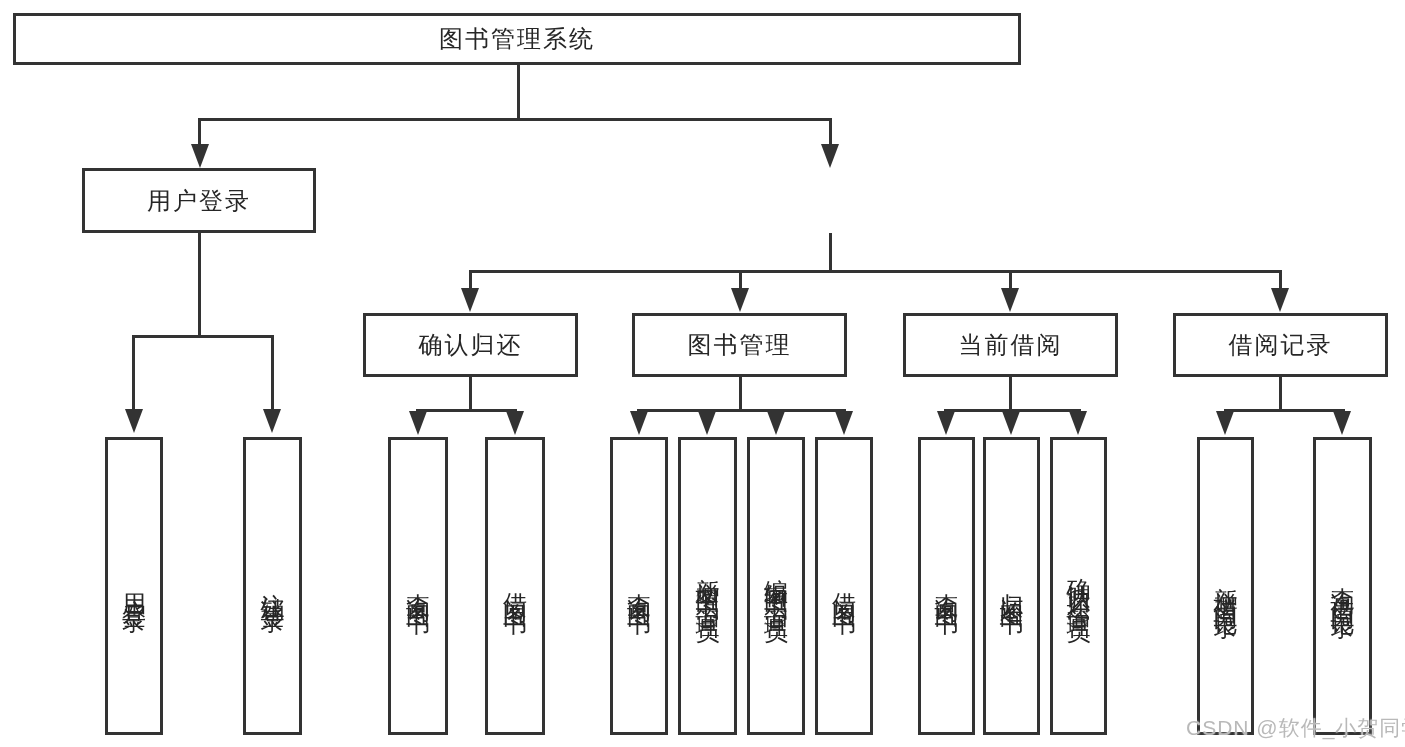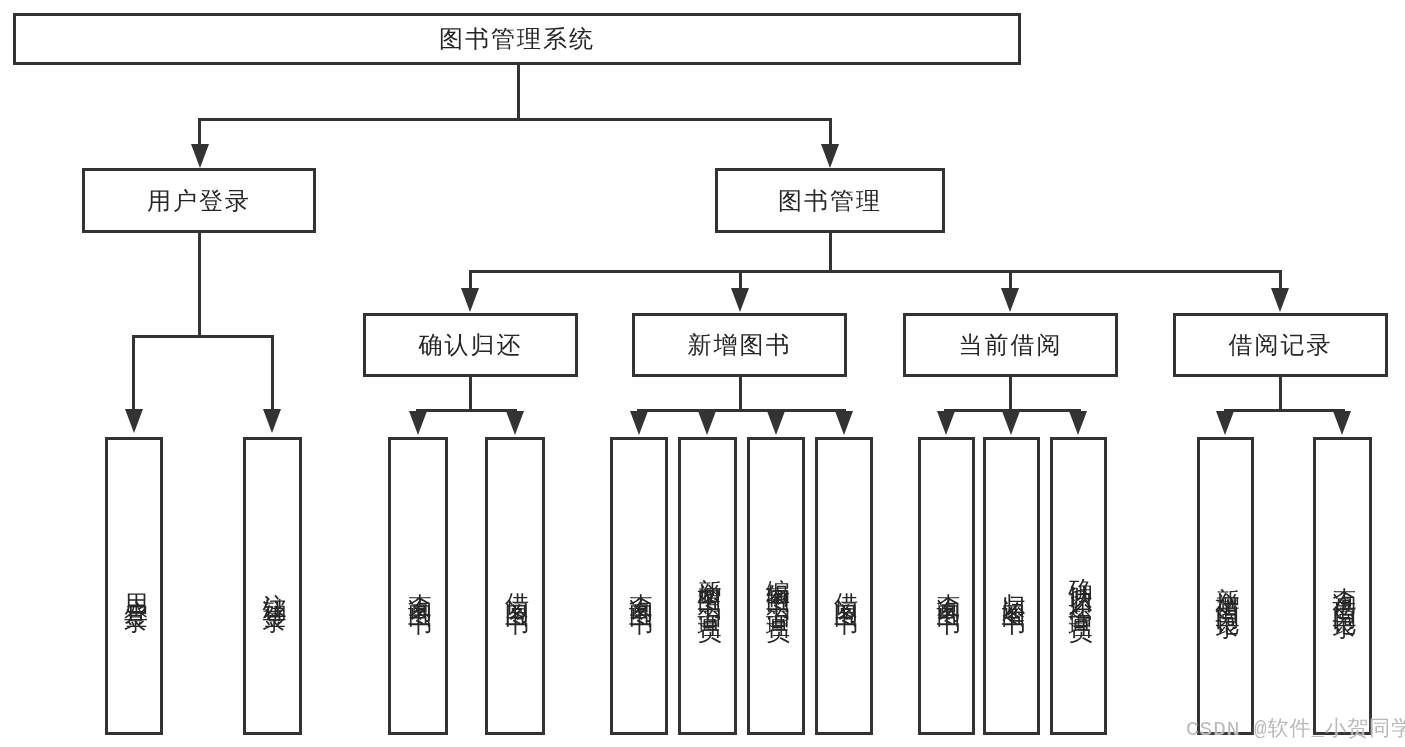--- a/index.html
+++ b/index.html
@@ -1,19 +1,19 @@
 <!DOCTYPE html>
 <html style="--line: #333333; --text: #262626; --background: #ffffff; --watermark: #b9b9b9;"><head>
 <meta charset="utf-8">
 <style>
   html,body{margin:0;padding:0;background:#fff;}
   .stage{
     position:relative;width:1405px;height:747px;overflow:hidden;
     background:var(--background,#fff);
-    font-family:Liberation Mono, monospace;
+    font-family:Liberation Sans, sans-serif;
     color:var(--text,#262626);
   }
   .box{
     position:absolute;box-sizing:border-box;
     border:3px solid var(--line,#333);background:#fff;
     display:flex;align-items:center;justify-content:center;
   }
   .hlabel{font-size:24px;letter-spacing:2px;white-space:nowrap;}
   .vlabel{
     writing-mode:vertical-rl;text-orientation:mixed;
@@ -45,23 +45,20 @@
   <div class="v" style="left:517px;top:64px;height:56px"></div>
   <div class="h" style="left:198px;top:118px;width:634px"></div>
   <div class="v" style="left:198px;top:121px;height:26px"></div>
   <div class="v" style="left:829px;top:121px;height:26px"></div>
   <div class="arrow" style="left:191px;top:144px"></div>
   <div class="arrow" style="left:821px;top:144px"></div>
 
   <div class="box" style="left:82px;top:168px;width:234px;height:65px">
     <span class="hlabel">用户登录</span>
   </div>
-  <div class="box" style="left:715px;top:168px;width:230px;height:65px">
-    <span class="hlabel">图书管理</span>
-  </div>
 
   <div class="v" style="left:198px;top:233px;height:105px"></div>
   <div class="h" style="left:132px;top:335px;width:142px"></div>
   <div class="v" style="left:132px;top:338px;height:72px"></div>
   <div class="v" style="left:271px;top:338px;height:72px"></div>
   <div class="arrow" style="left:125px;top:409px"></div>
   <div class="arrow" style="left:263px;top:409px"></div>
 
   <div class="v" style="left:829px;top:233px;height:40px"></div>
   <div class="h" style="left:469px;top:270px;width:813px"></div>
@@ -71,21 +68,21 @@
   <div class="v" style="left:1279px;top:273px;height:16px"></div>
   <div class="arrow" style="left:461px;top:288px"></div>
   <div class="arrow" style="left:731px;top:288px"></div>
   <div class="arrow" style="left:1001px;top:288px"></div>
   <div class="arrow" style="left:1271px;top:288px"></div>
 
   <div class="box" style="left:363px;top:313px;width:215px;height:64px">
     <span class="hlabel">确认归还</span>
   </div>
   <div class="box" style="left:632px;top:313px;width:215px;height:64px">
-    <span class="hlabel">新增图书</span>
+    <span class="hlabel">图书管理</span>
   </div>
   <div class="box" style="left:1173px;top:313px;width:215px;height:64px">
     <span class="hlabel">借阅记录</span>
   </div>
   <div class="box" style="left:903px;top:313px;width:215px;height:64px">
     <span class="hlabel">当前借阅</span>
   </div>
 
   <div class="v" style="left:469px;top:377px;height:35px"></div>
   <div class="h" style="left:416px;top:409px;width:101px"></div>

